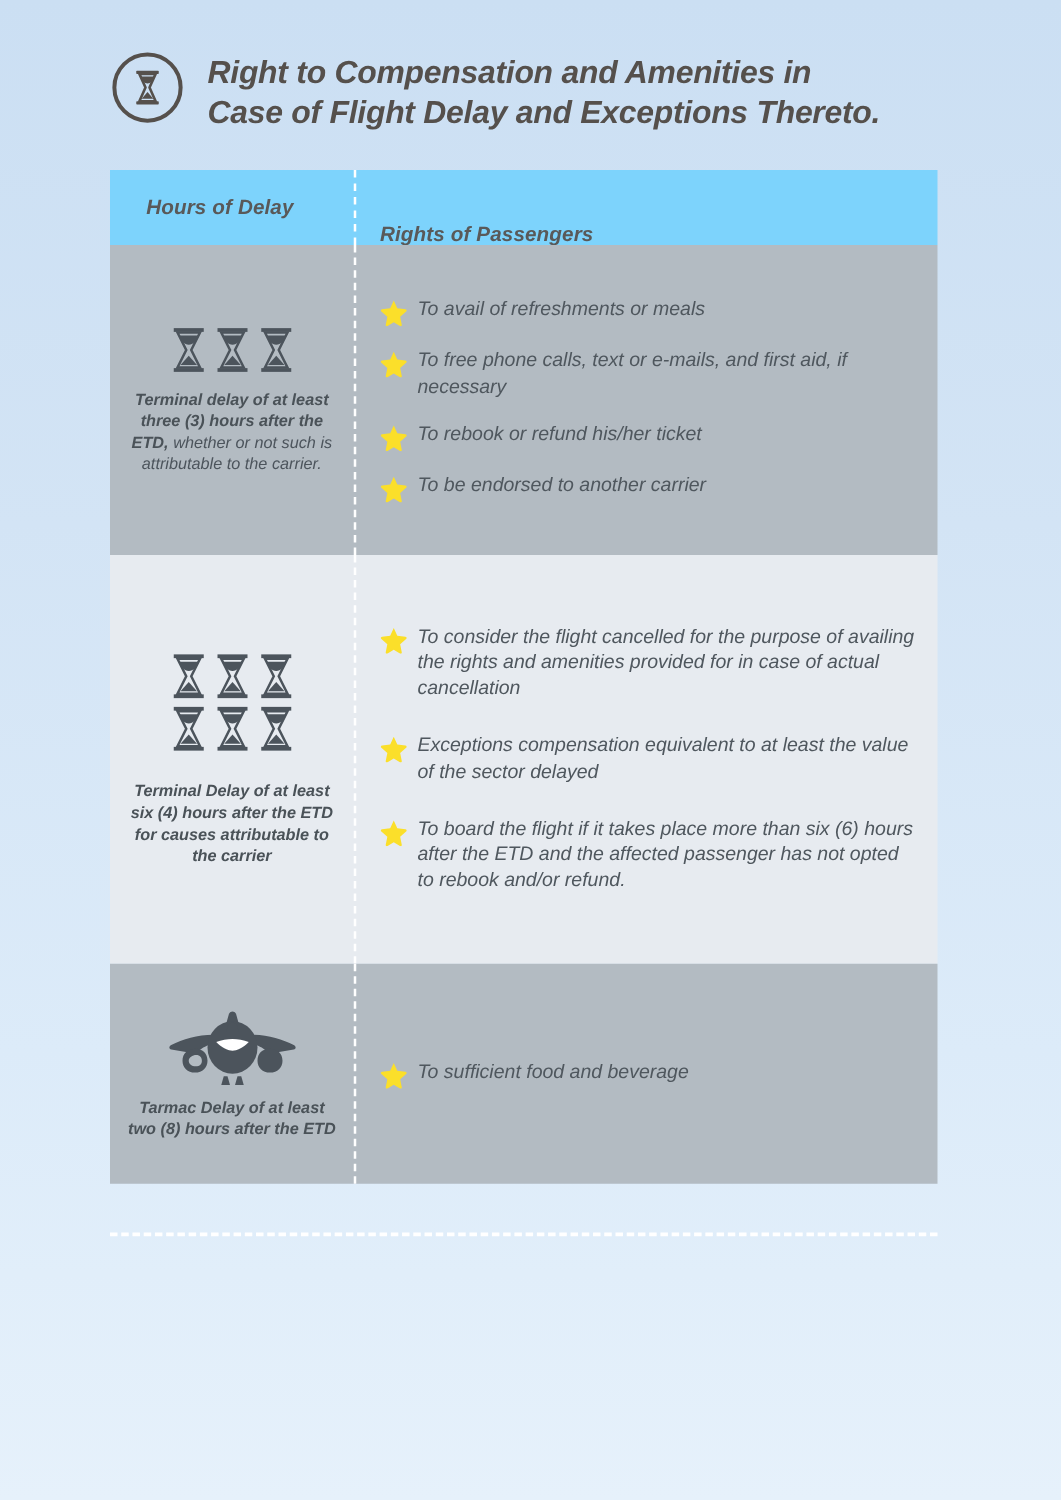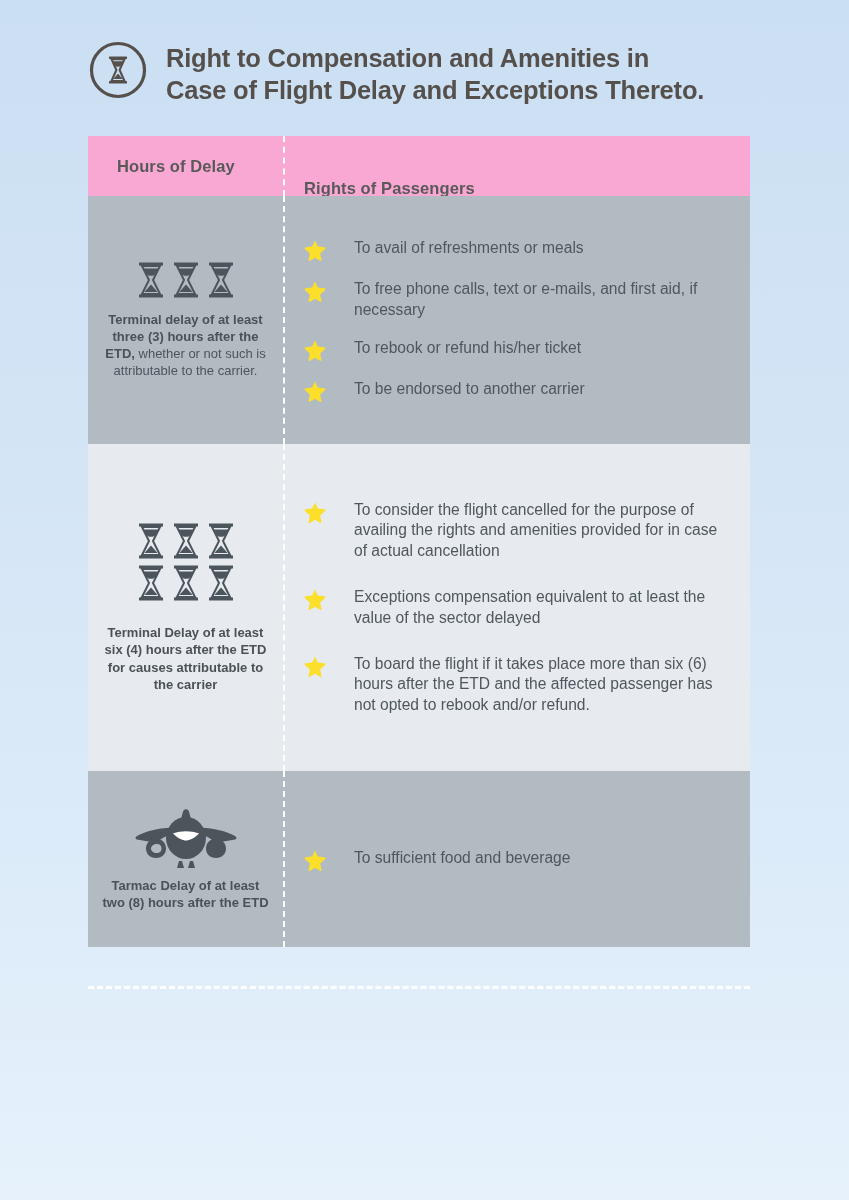--- a/index.html
+++ b/index.html
@@ -12,20 +12,21 @@
     overflow: hidden;
     background: linear-gradient(180deg, #cbdff3 0%, #d3e4f5 35%, #dcebf9 70%, #e6f1fb 100%);
     font-family: "Liberation Sans", sans-serif;
     -webkit-font-smoothing: antialiased;
   }
 
   .page {
     position: relative;
     width: 688px;
     height: 1200px;
+    font-style: italic;
   }
 
   
   .header {
     position: absolute;
     left: 88px;
     top: 38px;
     width: 675px;
     display: flex;
     align-items: flex-start;
@@ -50,21 +51,21 @@
   }
 
   
   .table {
     position: absolute;
     left: 88px;
     top: 136px;
     width: 662px;
   }
   .thead {
-    background: #f9a8d4;
+    background: #7dd3fc;
     height: 60px;
     display: flex;
     align-items: center;
     position: relative;
   }
   .th {
     font-size: 16.5px;
     font-weight: bold;
     color: #595959;
     letter-spacing: 0.1px;
@@ -131,21 +132,21 @@
   }
   .hourglass { display: block; }
 
   .bullets {
     display: flex;
     flex-direction: column;
   }
   .bullet {
     display: flex;
     align-items: flex-start;
-    gap: 28px;
+    gap: 8px;
   }
   .star {
     flex: 0 0 auto;
     margin-top: 1px;
   }
   .bullet-text {
     font-size: 15.6px;
     line-height: 1.31;
     color: #4f575e;
   }

